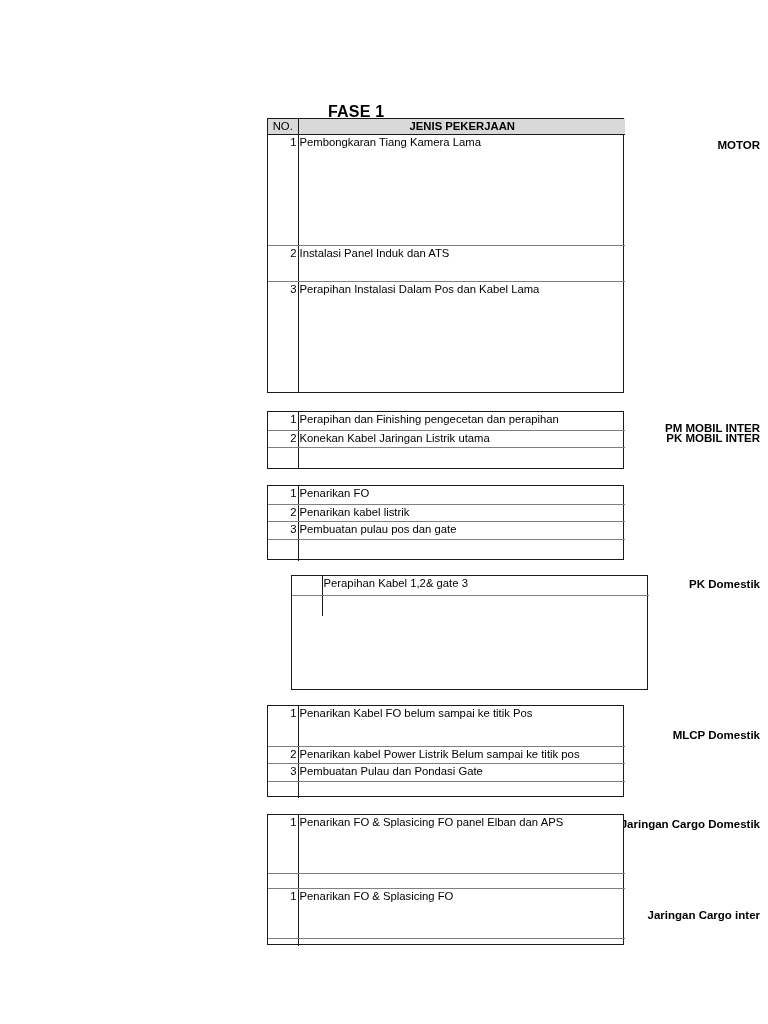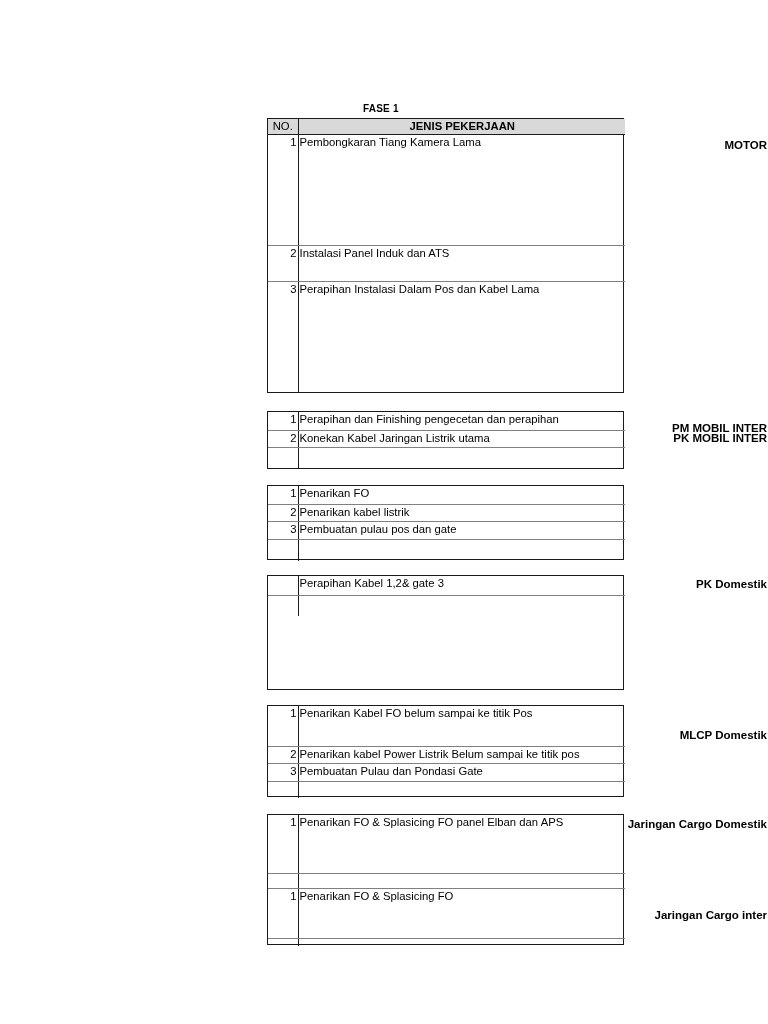--- a/index.html
+++ b/index.html
@@ -23,37 +23,36 @@
     top: 0;
     width: 768px;
     height: 1024px;
   }
 
   
   .fase-title {
     position: absolute;
     left: 328px;
     top: 103px;
-    font-size: 10px;
+    font-size: 16px;
     font-weight: bold;
     letter-spacing: 0.2px;
     white-space: nowrap;
-    margin-left: 35px;
   }
 
   
   .row-label {
     position: absolute;
     right: 0;
     width: 267px;
     text-align: right;
     font-size: 11.5px;
     font-weight: bold;
     white-space: nowrap;
-    padding-right: 1px;
+    padding-right: 8px;
     box-sizing: border-box;
     line-height: 13px;
   }
 
   
   .block {
     position: absolute;
     left: 267px;
     width: 357px;
     box-sizing: border-box;
@@ -193,21 +192,21 @@
         <tr style="height:22px;">
           <td class="cell-no"></td>
           <td class="cell-job"></td>
         </tr>
       </tbody>
     </table>
   </div>
 
   <div class="row-label" style="top:578px;">PK Domestik</div>
 
-  <div class="block" id="block-4" style="top:575px; height:115px;">
+  <div class="block" id="block-4" style="top:575px; height:115px;margin-left:24px;">
     <table>
       <colgroup>
           <col class="c-no">
           <col class="c-job">
         </colgroup>
       <tbody>
         <tr style="height:19px;">
           <td class="cell-no"></td>
           <td class="cell-job">Perapihan Kabel 1,2&amp; gate 3</td>
         </tr>

